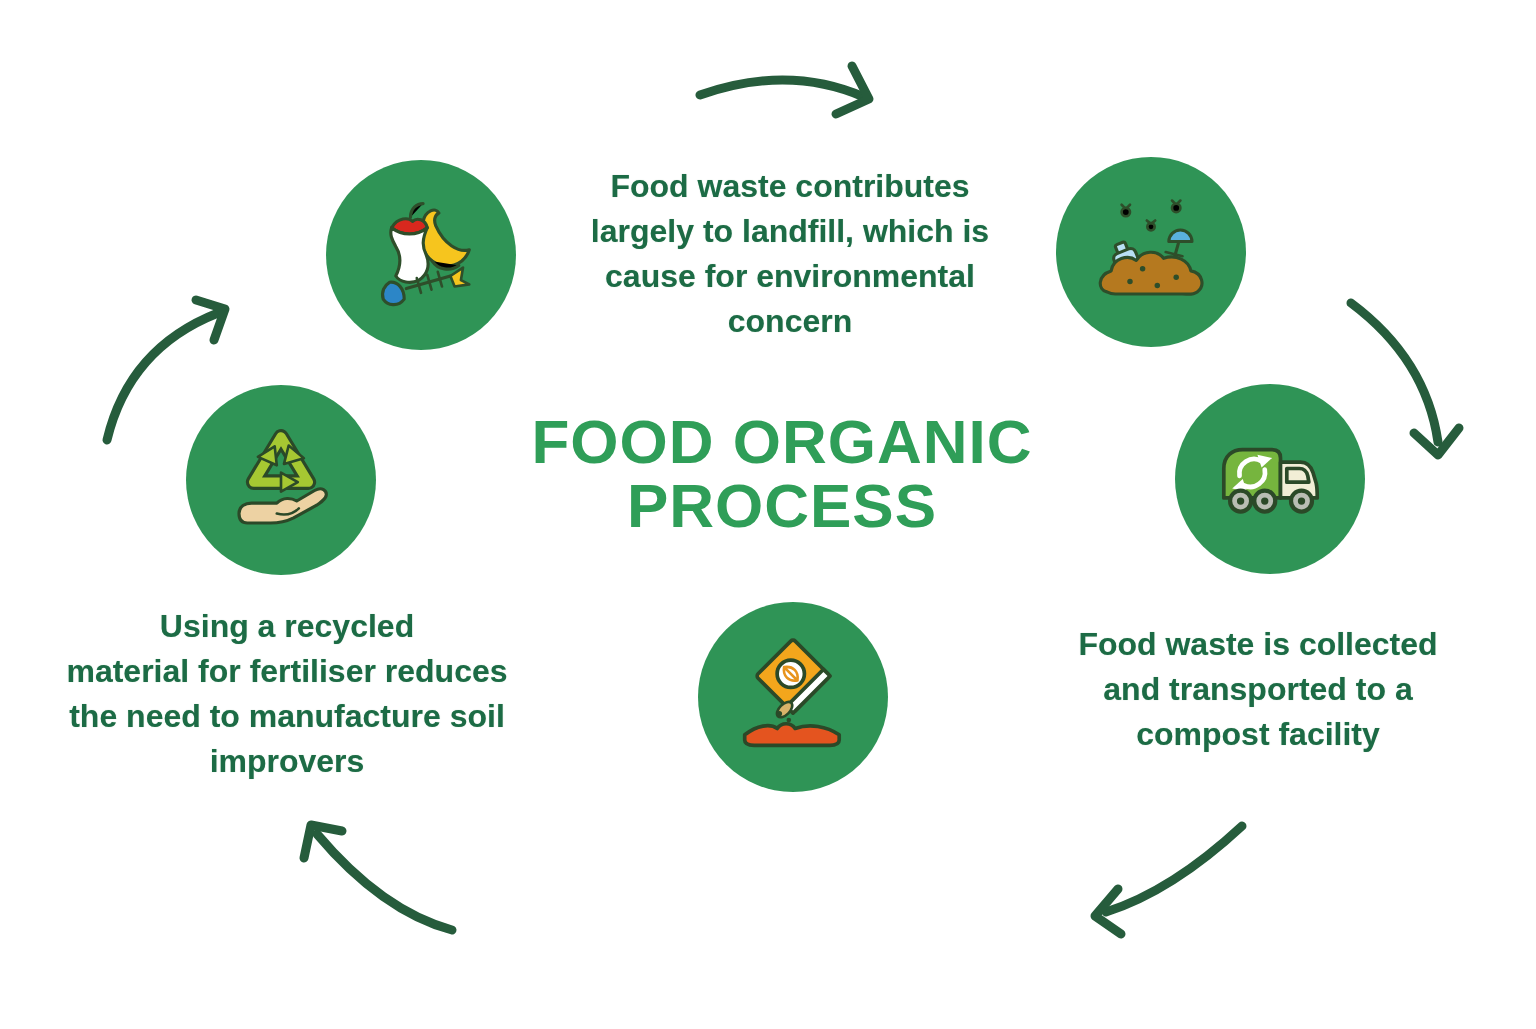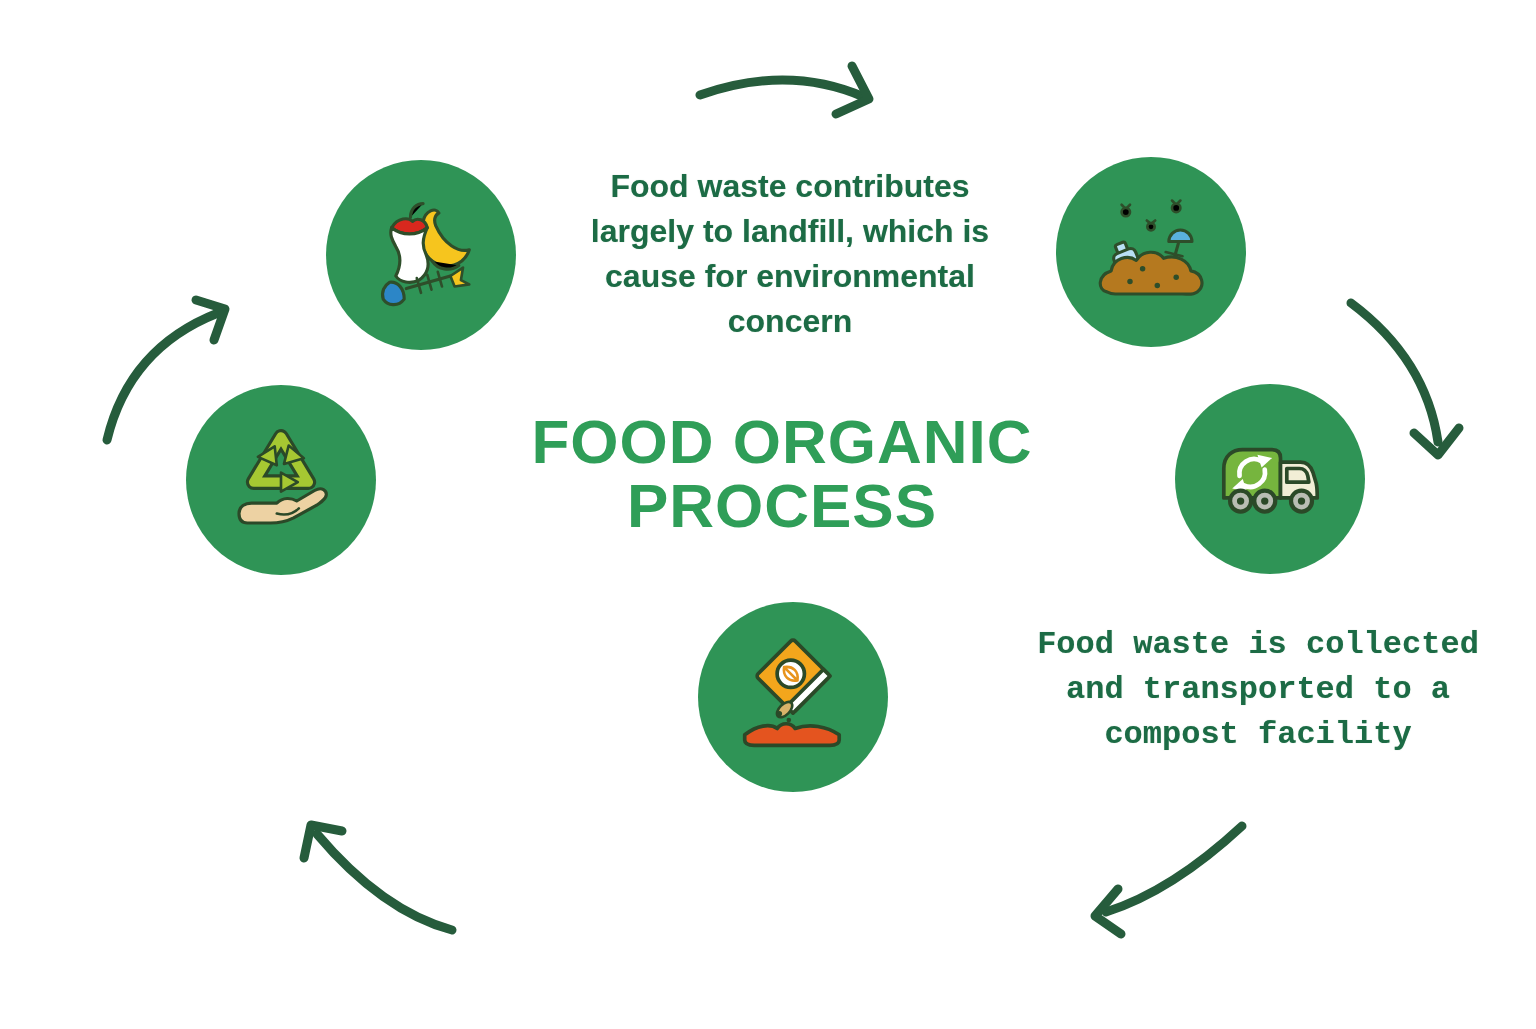--- a/index.html
+++ b/index.html
@@ -46,21 +46,21 @@
     text-align:center;
     white-space:pre-line;
   }
   
   #circle-food-waste  {left:326px;top:148px;}
   #circle-landfill    {left:1056px;top:145px;}
   #circle-truck       {left:1175px;top:372px;}
   #circle-fertiliser  {left:698px;top:590px;}
   #circle-recycle-hand{left:186px;top:373px;}
   #caption-top   {left:545px;top:152px;width:490px;}
-  #caption-right {left:1028px;top:610px;width:460px;font-family:Liberation Mono, monospace;}
+  #caption-right {left:1028px;top:610px;width:460px;}
   #caption-bottom{left:560px;top:826px;width:460px;}
   #caption-left  {left:7px;top:592px;width:560px;}
   #main-title    {left:432px;top:398px;width:700px;text-align:center;}
 </style>
 </head>
 <body>
 
 <div class="canvas">
 
   <svg class="arrows-layer" viewBox="0 0 1536 1029" fill="none" stroke="#265c3c" stroke-width="9" stroke-linecap="round" stroke-linejoin="round">
@@ -194,17 +194,21 @@
     </svg>
   </div>
 
   <div class="caption" id="caption-top">Food waste contributes
 largely to landfill, which is
 cause for environmental
 concern</div>
   <div class="caption" id="caption-right">Food waste is collected
 and transported to a
 compost facility</div>
+  <div class="caption" id="caption-left">Using a recycled
+material for fertiliser reduces
+the need to manufacture soil
+improvers</div>
 
   <h1 class="title" id="main-title">FOOD ORGANIC
 PROCESS</h1>
 
 </div>
 
 </body></html>

